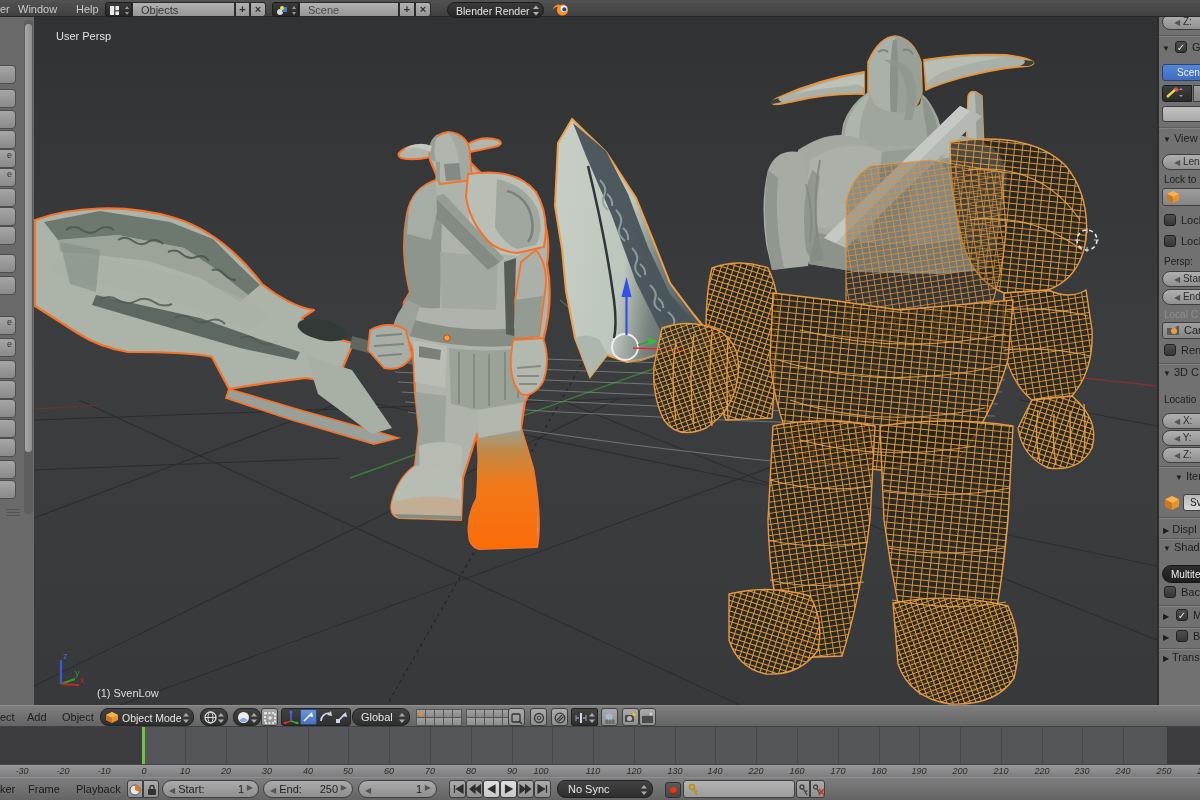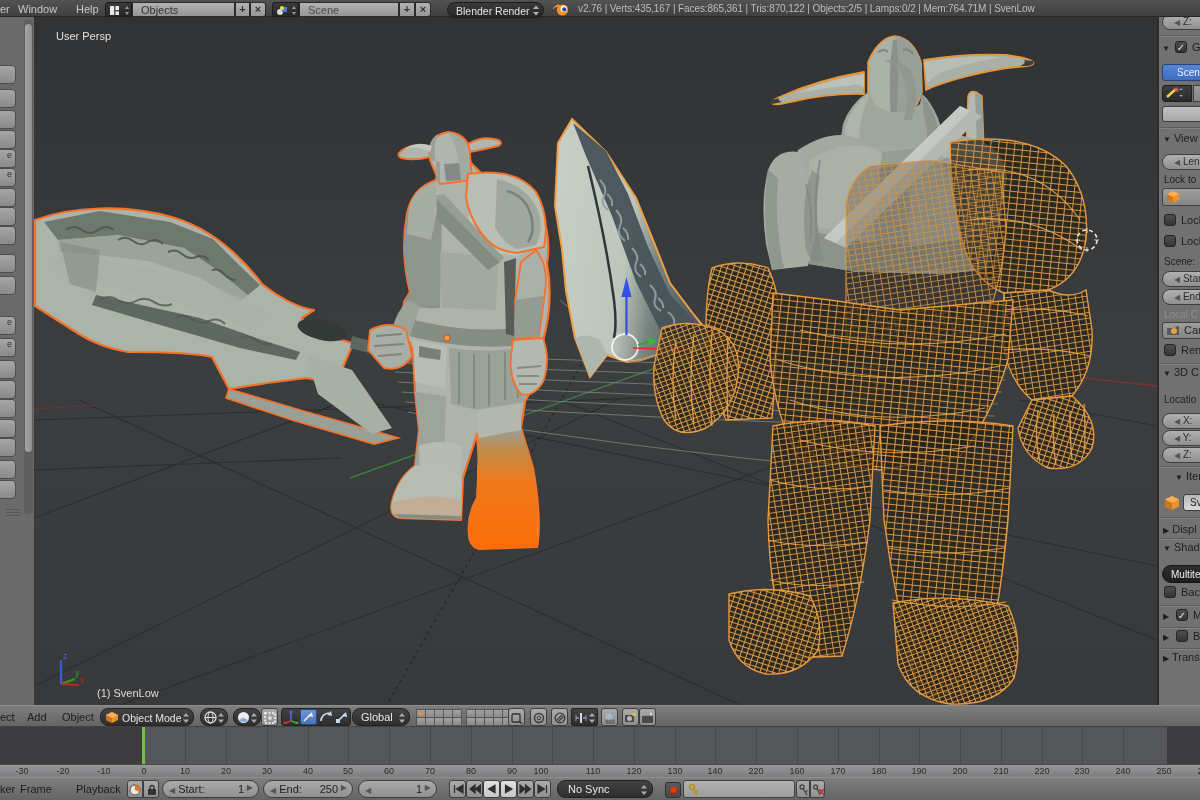--- a/index.html
+++ b/index.html
@@ -17,21 +17,21 @@
     background:linear-gradient(#7e7e7e,#646464);}
   #hdr3d{top:705px;height:22px;border-top:1px solid #8f8f8f;border-bottom:1px solid #424242;}
   #tlhdr{top:777px;height:23px;border-top:1px solid #8f8f8f;}
   .hmenu{position:absolute;font-size:11px;color:#1c1c1c;top:5px;}
   .ddark{position:absolute;background:linear-gradient(#424242,#2e2e2e);
     border:1px solid #232323;border-radius:8px;color:#e6e6e6;font-size:11px;}
   .lbtn{position:absolute;background:linear-gradient(#ababab,#8f8f8f);
     border:1px solid #3f3f3f;color:#1f1f1f;font-size:11px;}
   #timeline{position:absolute;left:0;top:727px;width:1200px;height:37px;background:#55565a;}
   #ruler{position:absolute;left:0;top:764px;width:1200px;height:13px;
-    background:linear-gradient(#98989a,#7d7d80);border-top:1px solid #4a4a4a;}
+    background:linear-gradient(#98989a,#7d7d80);border-top:1px solid #4a4a4a;font-style:italic;}
   .rnum{position:absolute;top:1px;font-size:9px;color:#2b2b2b;transform:translateX(-50%);}
   #toolshelf{position:absolute;left:0;top:17px;width:34px;height:688px;background:#6a6a6a;}
   .tsb{position:absolute;left:-5px;width:21px;background:linear-gradient(#a6a6a6,#8a8a8a);
     border:1px solid #4d4d4d;border-radius:0 4px 4px 0;font-size:9px;color:#333;
     text-align:right;padding-right:3px;height:19px;}
   #npanel{position:absolute;left:1157px;top:17px;width:43px;height:688px;
     background:#717171;border-left:2px solid #2c2c2c;overflow:hidden;}
   .np{position:absolute;font-size:11px;color:#1e1e1e;white-space:nowrap;}
   .npslider{position:absolute;left:3px;width:70px;background:linear-gradient(#b0b0b0,#909090);
     border:1px solid #3f3f3f;border-radius:8px;font-size:10px;color:#2c2c2c;
@@ -359,21 +359,20 @@
     <svg class="abs" style="right:3px;top:2px" width="8" height="11">
         <path d="M1 4 L4 0.5 L7 4 Z M1 7 L4 10.5 L7 7 Z" fill="#b0b0b0"></path>
       </svg>
   </div>
   <svg class="abs" style="left:552px;top:2px" width="18" height="15" viewBox="0 0 18 15">
     <circle cx="10.5" cy="8" r="5.6" fill="#ff9021"></circle>
     <circle cx="11.8" cy="6.8" r="3.2" fill="#ffffff"></circle>
     <circle cx="12.3" cy="7.4" r="2.1" fill="#1e4896"></circle>
     <path d="M0.5 7.5 Q4.5 3.5 9 4.8 L6 2.0 L10.5 3.2 Q4 0.5 0.5 7.5Z" fill="#ff9021"></path>
   </svg>
-  <div class="menutxt" style="left:578px;top:3px;font-size:10px;color:#bdbdbd;letter-spacing:-0.1px">v2.76 | Verts:435,167 | Faces:865,361 | Tris:870,122 | Objects:2/5 | Lamps:0/2 | Mem:764.71M | SvenLow</div>
 </div>
 
 <div id="toolshelf">
 <div class="tsb" style="top:48px"></div>
 <div class="tsb" style="top:72px"></div>
 <div class="tsb" style="top:93px"></div>
 <div class="tsb" style="top:113px"></div>
 <div class="tsb" style="top:132px">e</div>
 <div class="tsb" style="top:151px">e</div>
 <div class="tsb" style="top:171px"></div>
@@ -416,21 +415,21 @@
 <div class="abs" style="left:3px;top:171px;width:70px;height:18px;background:linear-gradient(#9e9e9e,#868686);border:1px solid #3f3f3f;border-radius:3px">
  <svg width="20" height="16">
         <path d="M10 2 L16 5 L16 11 L10 14 L4 11 L4 5 Z" fill="#e8922e"></path>
         <path d="M10 2 L16 5 L10 8 L4 5Z" fill="#f8b050"></path>
         <path d="M10 8 L10 14 L4 11 L4 5Z" fill="#c87820"></path>
       </svg></div>
 <div class="cb" style="left:5px;top:197px"></div>
     <div class="np" style="left:22px;top:197px">Lock</div>
 <div class="cb" style="left:5px;top:218px"></div>
     <div class="np" style="left:22px;top:218px">Lock</div>
-<div class="np" style="left:5px;top:239px;font-size:10px">Scene:</div>
+<div class="np" style="left:5px;top:239px;font-size:10px">Persp:</div>
 <div class="npslider" style="top:254px"><span style="color:#555;font-size:8px">◀</span> Start:</div>
 <div class="npslider" style="top:272px"><span style="color:#555;font-size:8px">◀</span> End:</div>
 <div class="np" style="left:5px;top:292px;font-size:10px;color:#8f8f8f">Local C</div>
 <div class="abs" style="left:3px;top:305px;width:70px;height:17px;background:linear-gradient(#9e9e9e,#868686);border:1px solid #3f3f3f;border-radius:3px">
  <svg width="20" height="15">
         <path d="M4 5 h8 l2 -2 h2 v9 h-12 Z" fill="#5a5a5a"></path>
         <circle cx="11" cy="8" r="3" fill="#e8a040"></circle>
       </svg></div>
 <div class="np" style="left:25px;top:307px">Cam</div>
 <div class="cb" style="left:5px;top:327px"></div>
@@ -662,21 +661,21 @@
 <div class="rnum" style="left:960px">200</div>
 <div class="rnum" style="left:1001px">210</div>
 <div class="rnum" style="left:1042px">220</div>
 <div class="rnum" style="left:1082px">230</div>
 <div class="rnum" style="left:1123px">240</div>
 <div class="rnum" style="left:1164px">250</div>
 <div class="rnum" style="left:1205px">260</div>
 </div>
 <div id="tlhdr">
 <div class="hmenu" style="left:0px">ker</div>
-<div class="hmenu" style="left:20px">Frame</div>
+<div class="hmenu" style="left:28px">Frame</div>
 <div class="hmenu" style="left:76px">Playback</div>
 <div class="lbtn" style="left:127px;top:2px;width:16px;height:18px;border-radius:3px 0 0 3px">
 <svg class="abs" style="left:1px;top:3px" width="12" height="12">
         <circle cx="6" cy="6" r="5" fill="#e8e8e8" stroke="#555" stroke-width="1"></circle>
         <path d="M6 6 L6 1 A5 5 0 0 1 10.5 8 Z" fill="#e87820"></path>
       </svg>
     </div>
 <div class="lbtn" style="left:143px;top:2px;width:16px;height:18px;border-radius:0 3px 3px 0">
 <svg class="abs" style="left:2px;top:3px" width="12" height="12">
         <rect x="2" y="5" width="8" height="6" rx="1" fill="#333"></rect>

